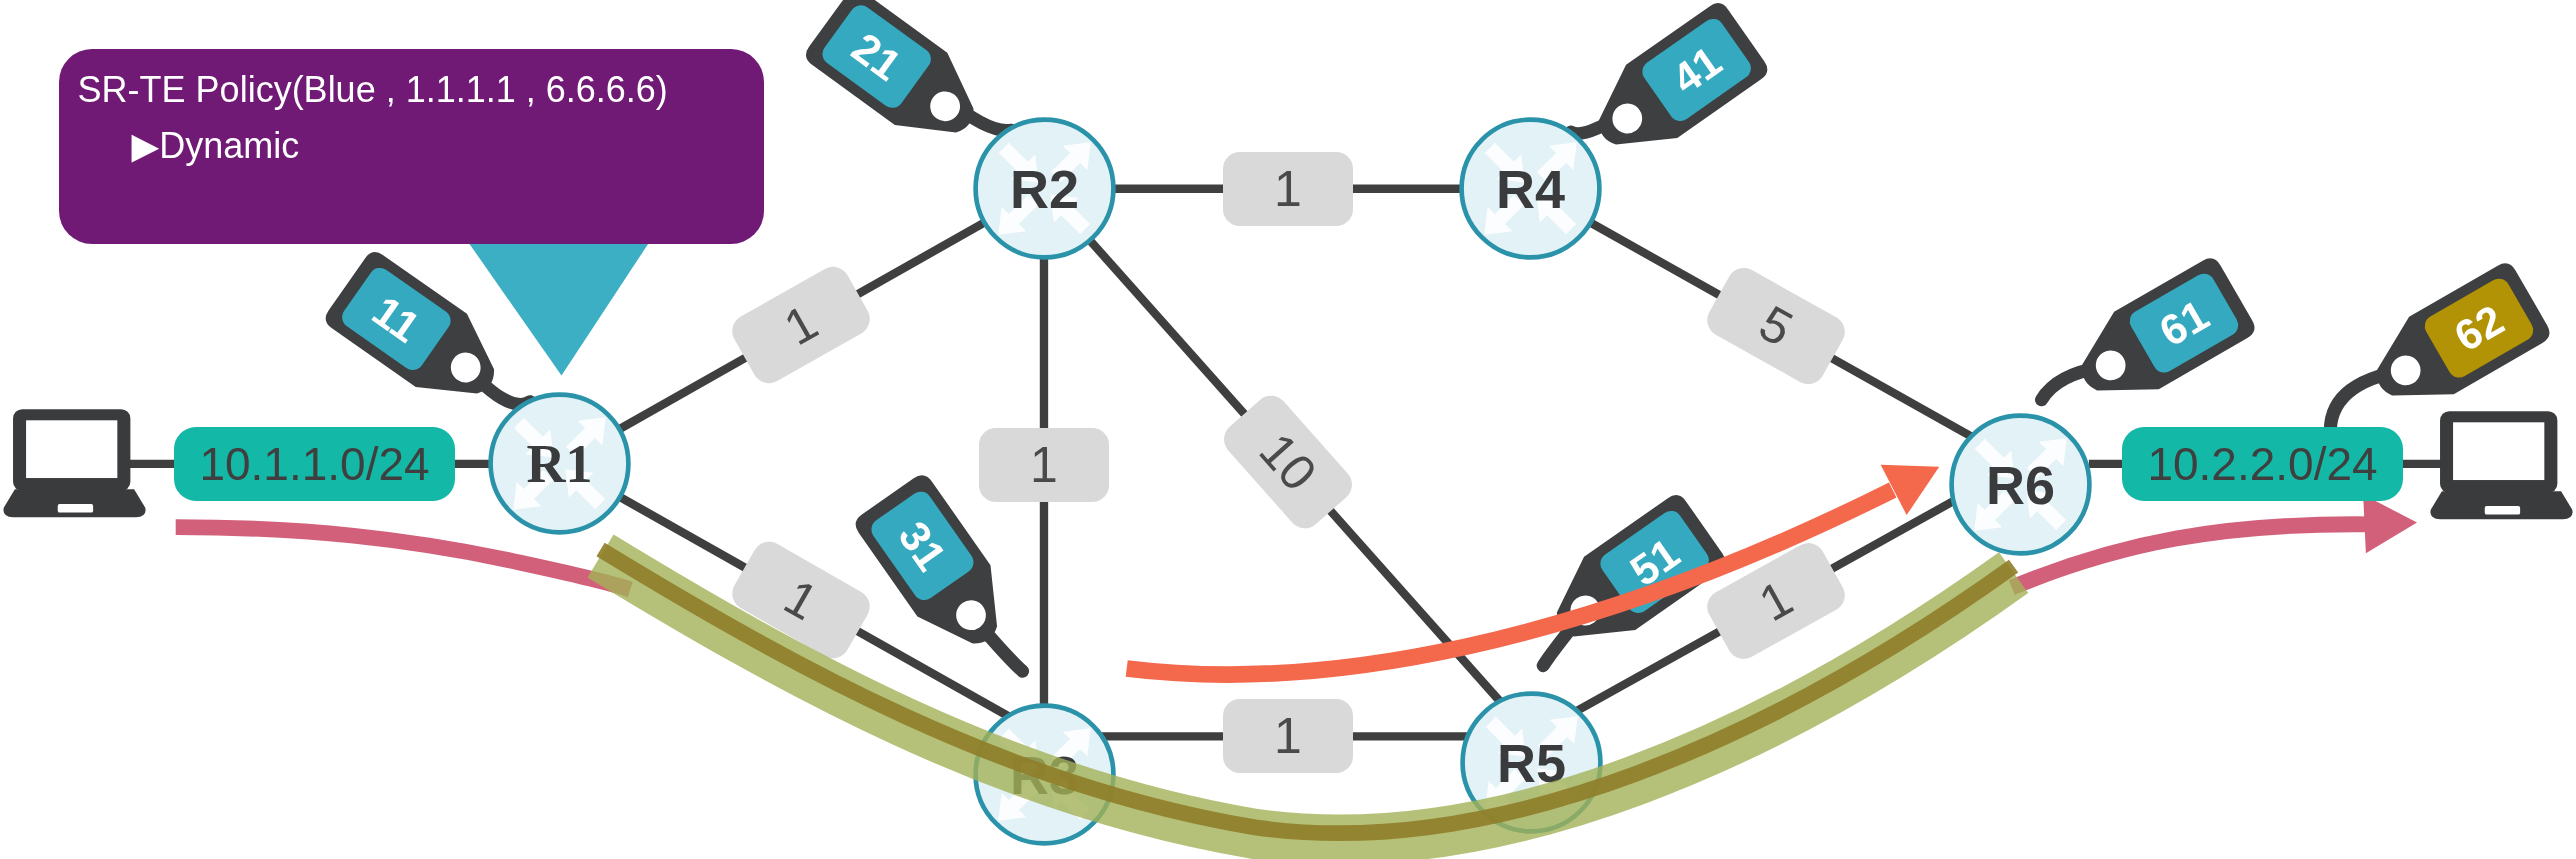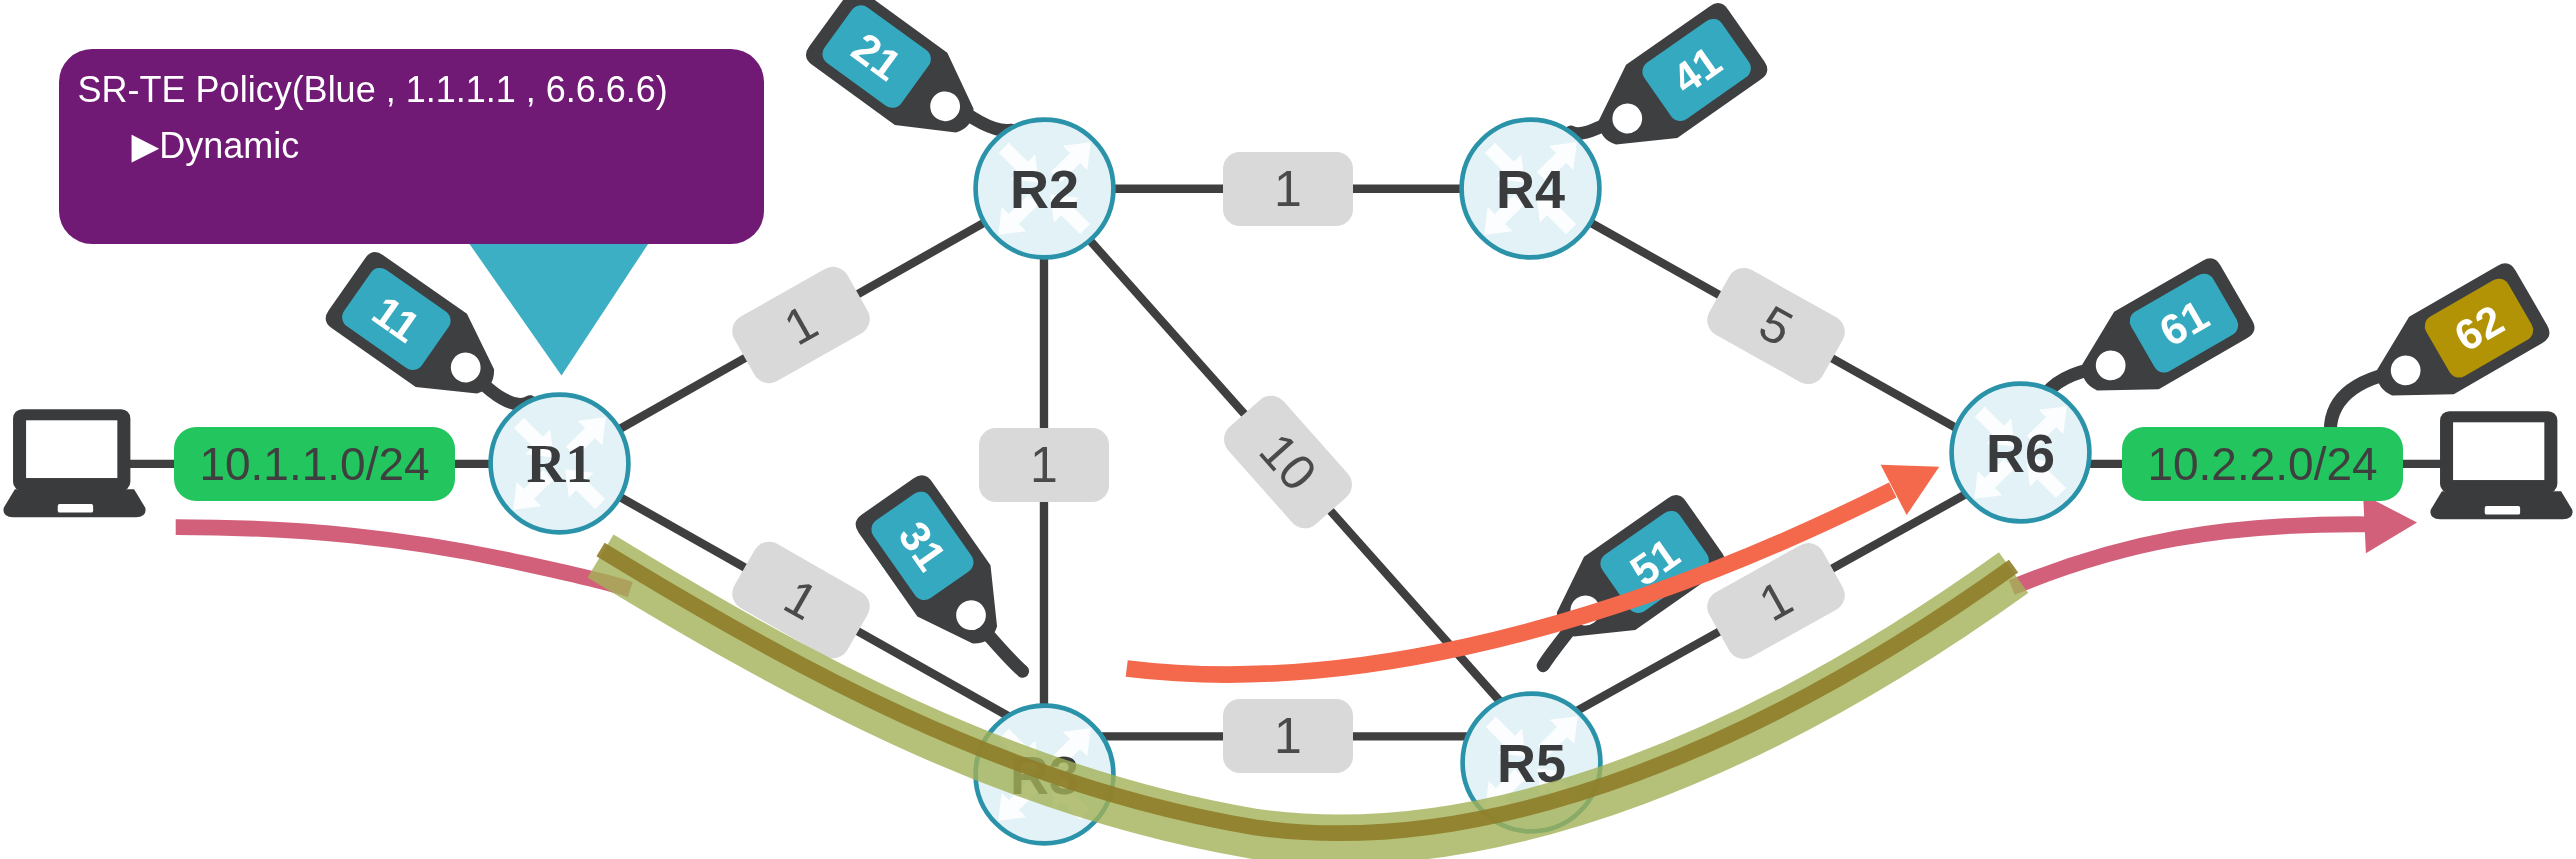--- a/index.html
+++ b/index.html
@@ -23,21 +23,21 @@
           display:flex;align-items:center;justify-content:center;
           font-size:54px;font-weight:bold;color:#3a3b3c;}
 
   
   .cost{position:absolute;width:130px;height:74px;margin-left:-65px;margin-top:-37px;
         background:#d9d9d9;border-radius:16.7px;display:flex;align-items:center;
         justify-content:center;font-size:50px;color:#4a4a4a;z-index:3;}
 
   
   .net{position:absolute;width:281px;height:74px;margin-left:-140px;margin-top:-37px;
-       background:#22c55e;border-radius:22px;display:flex;align-items:center;
+       background:#14b8a6;border-radius:22px;display:flex;align-items:center;
        justify-content:center;font-size:46px;color:#3f3f3f;z-index:2;}
 
   
   .tag{position:absolute;width:186px;height:93px;margin-left:-93px;margin-top:-46px;z-index:4;}
   .tag text{font-family:"Liberation Sans",sans-serif;font-weight:bold;font-size:46px;fill:#ffffff;}
 
   
   .laptop{position:absolute;width:149px;height:112px;z-index:2;}
 </style>
 </head>
@@ -170,21 +170,21 @@
     <g fill="#ffffff" opacity="0.9">
       <path transform="translate(52,52) rotate(45) scale(0.85)" d="M-26,-9 L8,-9 L8,-22 L36,0 L8,22 L8,9 L-26,9 Z"></path>
       <path transform="translate(108,52) rotate(-45) scale(0.85)" d="M-26,-9 L8,-9 L8,-22 L36,0 L8,22 L8,9 L-26,9 Z"></path>
       <path transform="translate(52,108) rotate(135) scale(0.85)" d="M-26,-9 L8,-9 L8,-22 L36,0 L8,22 L8,9 L-26,9 Z"></path>
       <path transform="translate(108,108) rotate(-135) scale(0.85)" d="M-26,-9 L8,-9 L8,-22 L36,0 L8,22 L8,9 L-26,9 Z"></path>
     </g>
   </svg>
   <span class="rlabel">R5</span>
 </div>
 
-<div class="router" style="left:1946px;top:378px;">
+<div class="router" style="left:1946px;top:410px;">
   <svg width="149" height="149" viewBox="0 0 160 160">
     <circle cx="80" cy="80" r="74" fill="#e3f2f7" stroke="#2b93a9" stroke-width="5"></circle>
     <g fill="#ffffff" opacity="0.9">
       <path transform="translate(52,52) rotate(45) scale(0.85)" d="M-26,-9 L8,-9 L8,-22 L36,0 L8,22 L8,9 L-26,9 Z"></path>
       <path transform="translate(108,52) rotate(-45) scale(0.85)" d="M-26,-9 L8,-9 L8,-22 L36,0 L8,22 L8,9 L-26,9 Z"></path>
       <path transform="translate(52,108) rotate(135) scale(0.85)" d="M-26,-9 L8,-9 L8,-22 L36,0 L8,22 L8,9 L-26,9 Z"></path>
       <path transform="translate(108,108) rotate(-135) scale(0.85)" d="M-26,-9 L8,-9 L8,-22 L36,0 L8,22 L8,9 L-26,9 Z"></path>
     </g>
   </svg>
   <span class="rlabel">R6</span>

